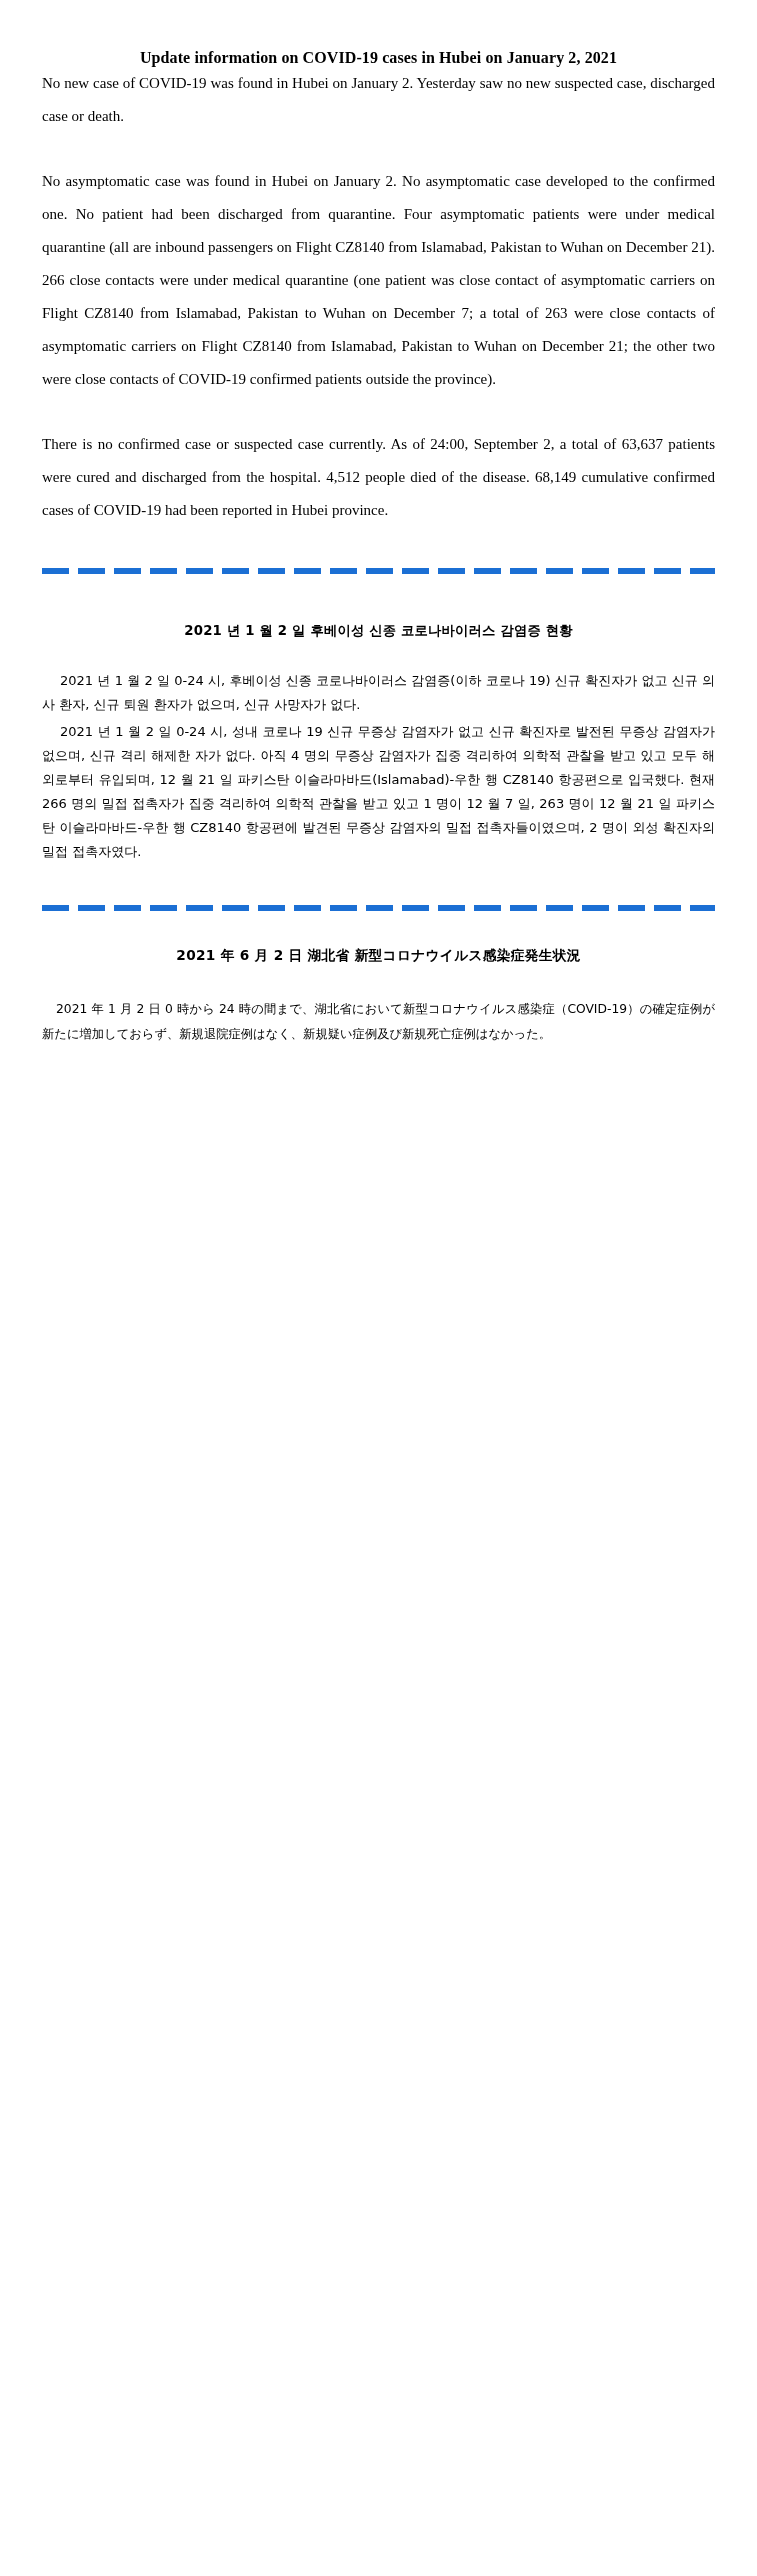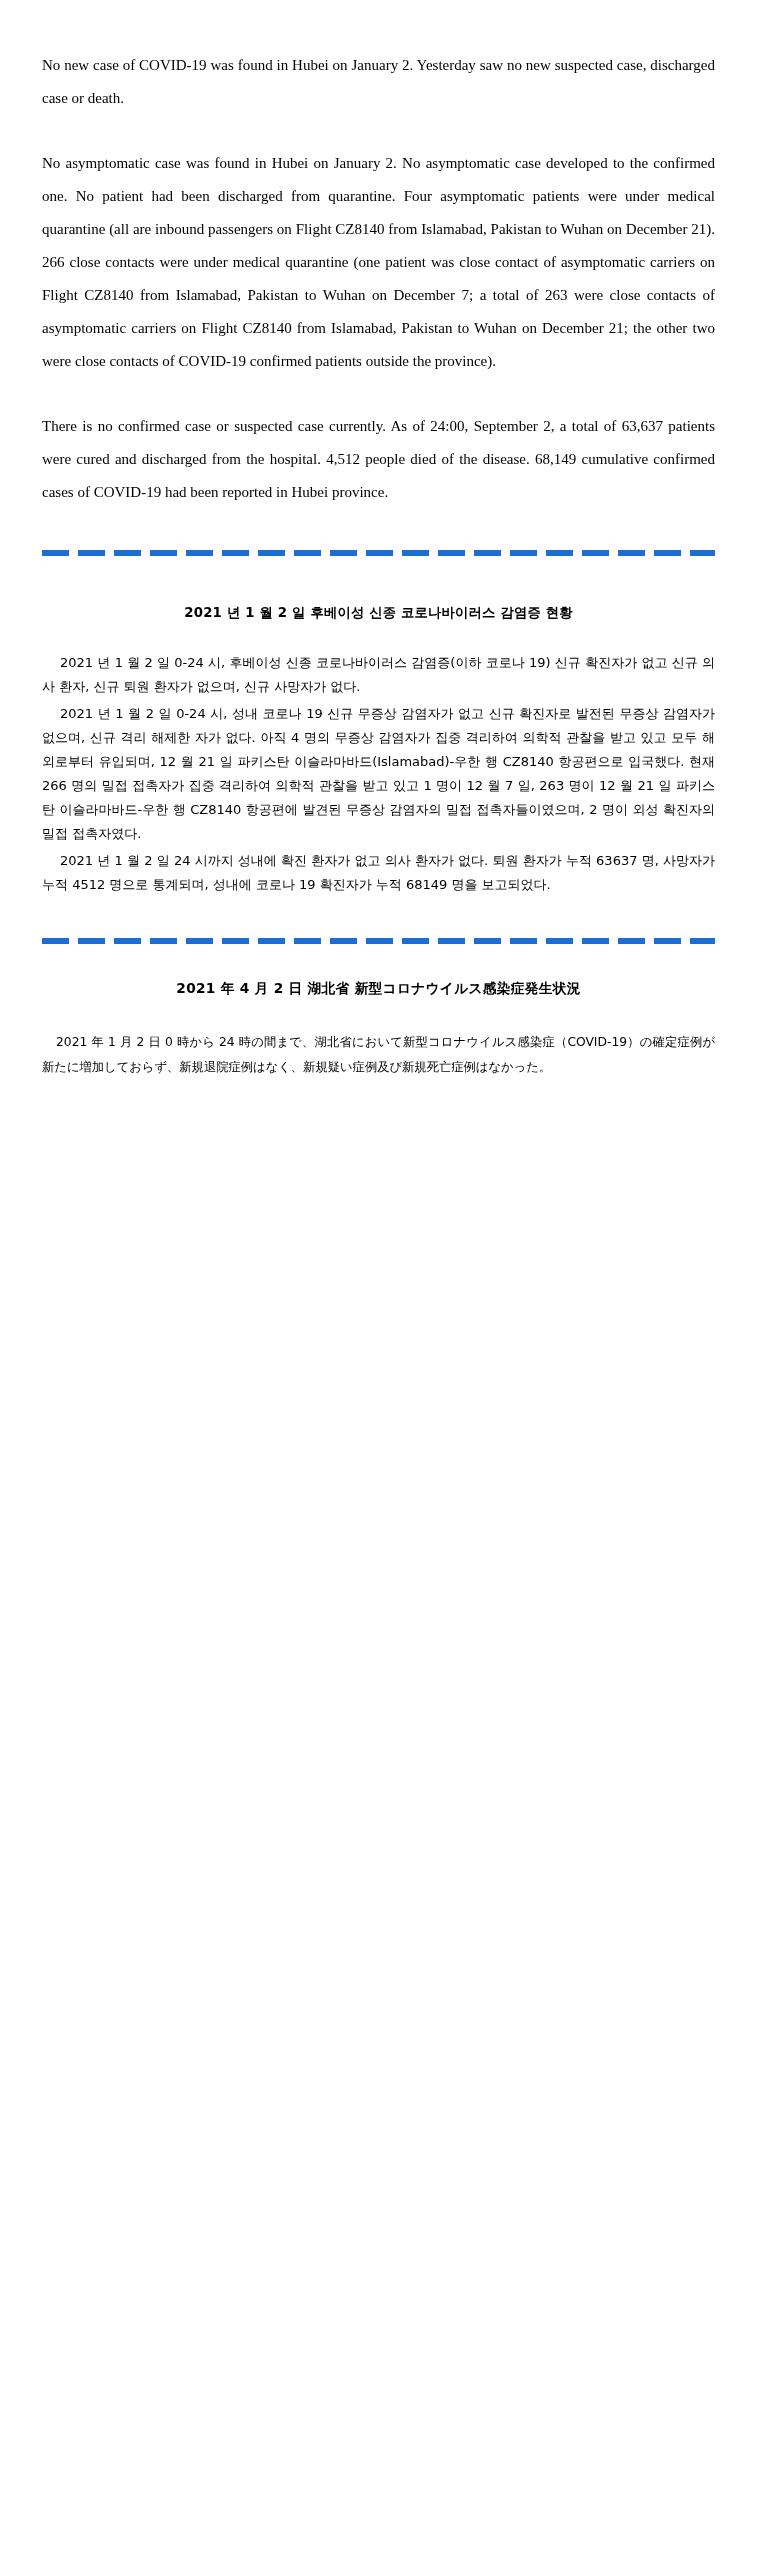--- a/index.html
+++ b/index.html
@@ -96,45 +96,45 @@
     text-indent: 14px;
   }
 </style>
 </head>
 <body>
 
 <div class="page">
 
   <div class="spacer-top"></div>
 
+  <h1 class="doc-title">Update information on COVID-19 cases in Hubei on January 2, 2021</h1>
 
   <div class="en-body">
     <p>No new case of COVID-19 was found in Hubei on January 2. Yesterday saw no new suspected case, discharged case or death.</p>
     <p>No asymptomatic case was found in Hubei on January 2. No asymptomatic case developed to the confirmed one. No patient had been discharged from quarantine. Four asymptomatic patients were under medical quarantine (all are inbound passengers on Flight CZ8140 from Islamabad, Pakistan to Wuhan on December 21). 266 close contacts were under medical quarantine (one patient was close contact of asymptomatic carriers on Flight CZ8140 from Islamabad, Pakistan to Wuhan on December 7; a total of 263 were close contacts of asymptomatic carriers on Flight CZ8140 from Islamabad, Pakistan to Wuhan on December 21; the other two were close contacts of COVID-19 confirmed patients outside the province).</p>
     <p>There is no confirmed case or suspected case currently. As of 24:00, September 2, a total of 63,637 patients were cured and discharged from the hospital. 4,512 people died of the disease. 68,149 cumulative confirmed cases of COVID-19 had been reported in Hubei province.</p>
   </div>
 
   <div class="divider-wrap">
     <div class="divider"></div>
   </div>
 
   <div class="kr-section">
     <h2 class="kr-title">2021 년 1 월 2 일 후베이성 신종 코로나바이러스 감염증 현황</h2>
     <div class="kr-body">
       <p>2021 년 1 월 2 일 0-24 시, 후베이성 신종 코로나바이러스 감염증(이하 코로나 19) 신규 확진자가 없고 신규 의사 환자, 신규 퇴원 환자가 없으며, 신규 사망자가 없다.</p>
       <p>2021 년 1 월 2 일 0-24 시, 성내 코로나 19 신규 무증상 감염자가 없고 신규 확진자로 발전된 무증상 감염자가 없으며, 신규 격리 해제한 자가 없다. 아직 4 명의 무증상 감염자가 집중 격리하여 의학적 관찰을 받고 있고 모두 해외로부터 유입되며, 12 월 21 일 파키스탄 이슬라마바드(Islamabad)-우한 행 CZ8140 항공편으로 입국했다. 현재 266 명의 밀접 접촉자가 집중 격리하여 의학적 관찰을 받고 있고 1 명이 12 월 7 일, 263 명이 12 월 21 일 파키스탄 이슬라마바드-우한 행 CZ8140 항공편에 발견된 무증상 감염자의 밀접 접촉자들이였으며, 2 명이 외성 확진자의 밀접 접촉자였다.</p>
-      <p>2021 년 1 월 2 일 24 시까지 성내에 확진 환자가 없고 의사 환자가 없다. 퇴원 환자가 누적 63637 명, 사망자가 누적 4512 명으로 통계되며, 성내에 코로나 19 확진자가 누적 68149 명을 보고되었다.</p>
     </div>
   </div>
 
   <div class="divider-wrap">
     <div class="divider"></div>
   </div>
 
   <div class="jp-section">
-    <h2 class="jp-title">2021 年 4 月 2 日 湖北省 新型コロナウイルス感染症発生状況</h2>
+    <h2 class="jp-title">2021 年 6 月 2 日 湖北省 新型コロナウイルス感染症発生状況</h2>
     <div class="jp-body">
       <p>2021 年 1 月 2 日 0 時から 24 時の間まで、湖北省において新型コロナウイルス感染症（COVID-19）の確定症例が新たに増加しておらず、新規退院症例はなく、新規疑い症例及び新規死亡症例はなかった。</p>
     </div>
   </div>
 
 </div>
 
 
 </body></html>

